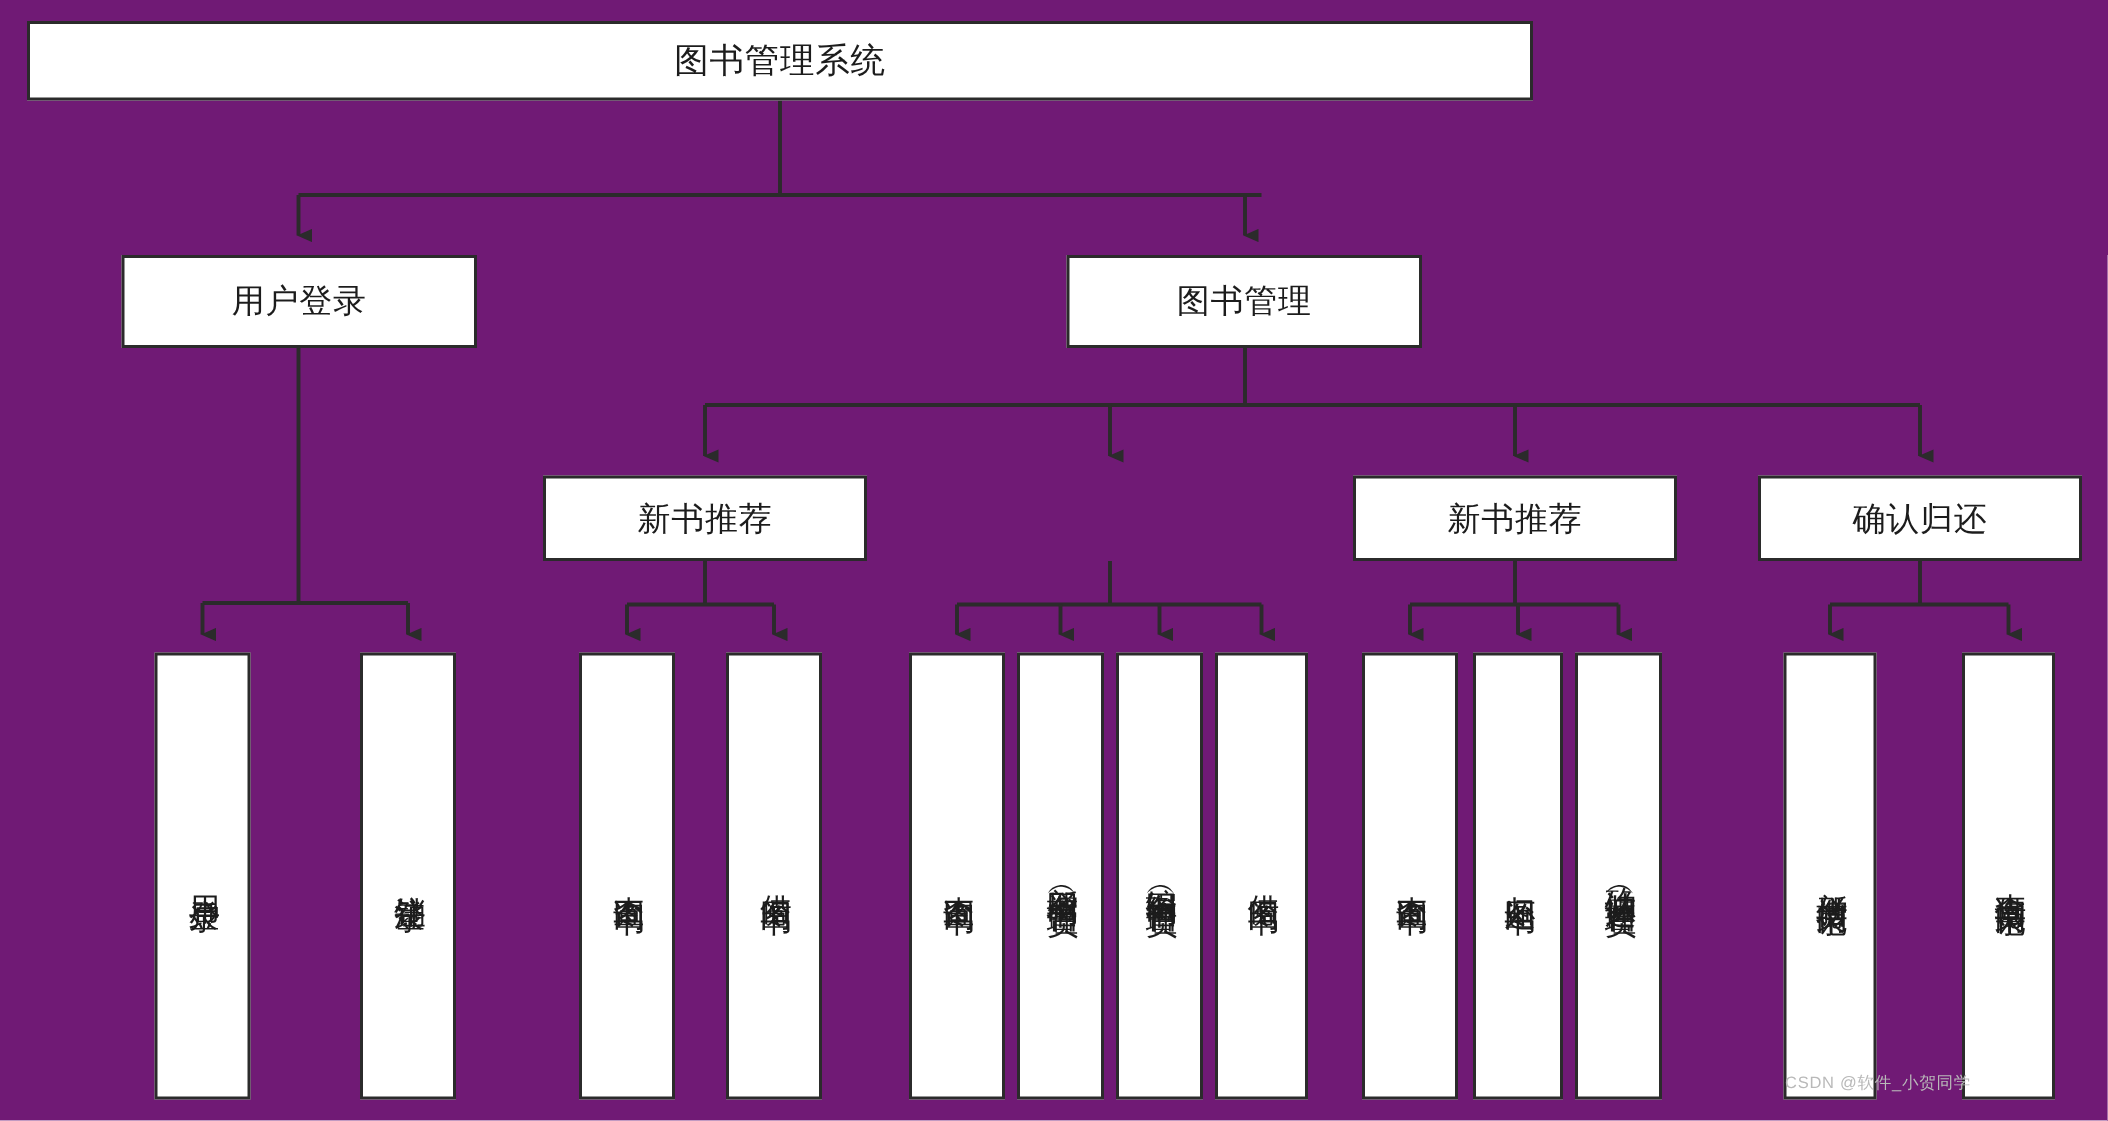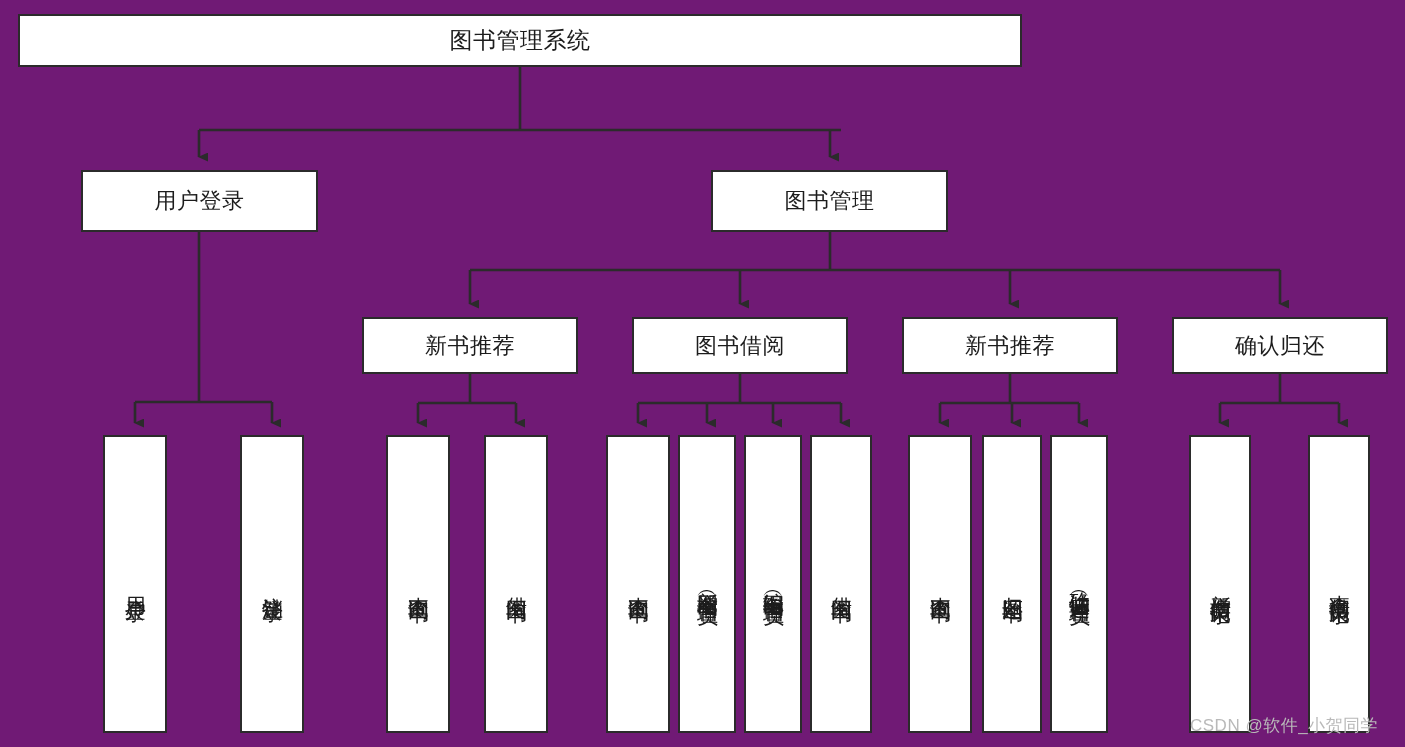--- a/index.html
+++ b/index.html
@@ -47,21 +47,21 @@
     text-orientation: upright;
     font-size: 21px;
     letter-spacing: 2px;
     padding: 6px 0;
   }
   .node.root {
     font-size: 23px;
   }
   .watermark {
     position: absolute;
-    font-size: 17px;
+    font-size: 11px;
     color: #b9b9b9;
     white-space: nowrap;
     letter-spacing: 0.5px;
   }
 </style>
 </head>
 <body>
 
 <div id="canvas" style="background: #701a75; padding-left: 26px;">
 
@@ -114,21 +114,20 @@
       <path d="M1339,403 L1339,423" marker-end="url(#arrow)"></path>
     </g>
   </svg>
 
   <div class="node horiz root" id="node-root" style="left: 18px; top: 14px; width: 1004px; height: 53px; border-color: rgb(43, 43, 43);">图书管理系统</div>
 
   <div class="node horiz" id="node-l2-0" style="left: 81px; top: 170px; width: 237px; height: 62px; border-color: rgb(43, 43, 43);">用户登录</div>
   <div class="node horiz" id="node-l2-1" style="left: 711px; top: 170px; width: 237px; height: 62px; border-color: rgb(43, 43, 43);">图书管理</div>
 
   <div class="node horiz" id="node-l3-0" style="left: 362px; top: 317px; width: 216px; height: 57px; border-color: rgb(43, 43, 43);">新书推荐</div>
-  <div class="node horiz" id="node-l3-1" style="left: 632px; top: 317px; width: 216px; height: 57px; border-color: rgb(43, 43, 43);">图书借阅</div>
   <div class="node horiz" id="node-l3-2" style="left: 902px; top: 317px; width: 216px; height: 57px; border-color: rgb(43, 43, 43);">新书推荐</div>
   <div class="node horiz" id="node-l3-3" style="left: 1172px; top: 317px; width: 216px; height: 57px; border-color: rgb(43, 43, 43);">确认归还</div>
 
   <div class="node vert" id="node-leaf-0" style="left: 103px; top: 435px; width: 64px; height: 298px; border-color: rgb(43, 43, 43);">用户登录</div>
   <div class="node vert" id="node-leaf-1" style="left: 240px; top: 435px; width: 64px; height: 298px; border-color: rgb(43, 43, 43);">注销登录</div>
   <div class="node vert" id="node-leaf-2" style="left: 386px; top: 435px; width: 64px; height: 298px; border-color: rgb(43, 43, 43);">查询图书</div>
   <div class="node vert" id="node-leaf-3" style="left: 484px; top: 435px; width: 64px; height: 298px; border-color: rgb(43, 43, 43);">借阅图书</div>
   <div class="node vert" id="node-leaf-4" style="left: 606px; top: 435px; width: 64px; height: 298px; border-color: rgb(43, 43, 43);">查询图书</div>
   <div class="node vert" id="node-leaf-5" style="left: 678px; top: 435px; width: 58px; height: 298px; border-color: rgb(43, 43, 43);">新增图书（管理员）</div>
   <div class="node vert" id="node-leaf-6" style="left: 744px; top: 435px; width: 58px; height: 298px; border-color: rgb(43, 43, 43);">编辑图书（管理员）</div>

